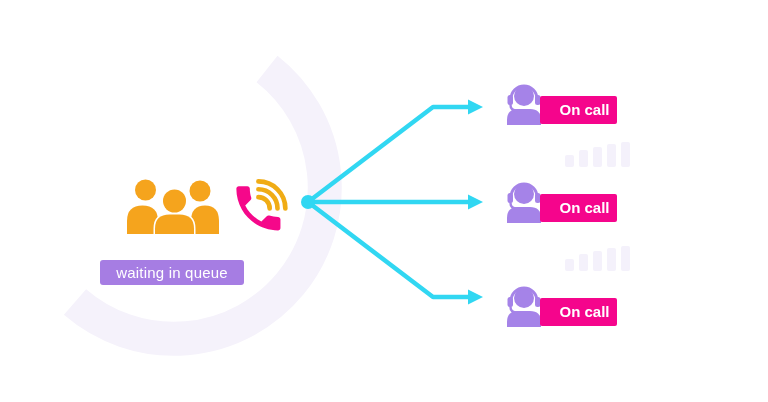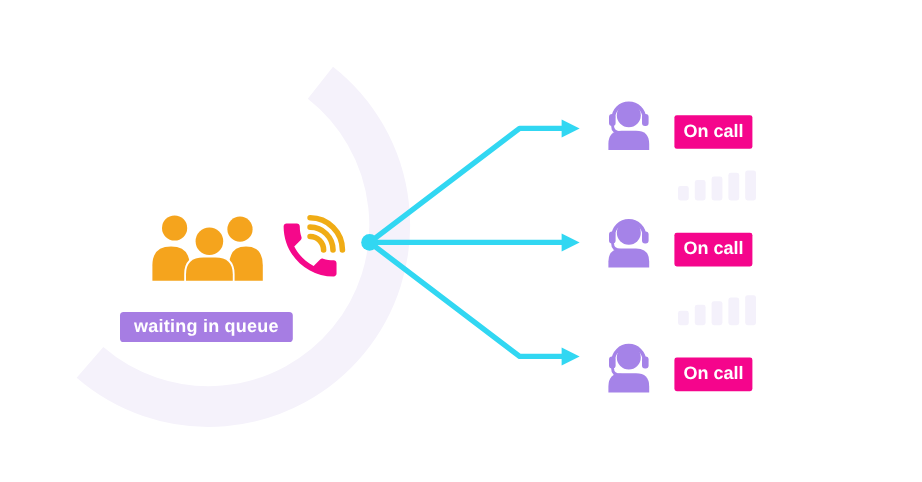--- a/index.html
+++ b/index.html
@@ -16,27 +16,27 @@
   .f-agent{fill:var(--agentPurple);}
   .s-wave{stroke:var(--waveAmber);fill:none;}
   .s-cyan{stroke:var(--cyan);fill:none;}
   .s-agent{stroke:var(--agentPurple);fill:none;}
   .arc-stroke{stroke:var(--arcLavender);fill:none;}
   .white-rim{stroke:#ffffff;paint-order:stroke;}
 
   .queue-label{
     position:absolute;left:100px;top:260px;width:144px;height:25px;
     background:var(--labelPurple);color:#ffffff;border-radius:3px;
-    font-size:15px;font-weight:700;line-height:25px;text-align:center;
+    font-size:15px;font-weight:400;line-height:25px;text-align:center;
     letter-spacing:.2px;
   }
   .on-call-badge{
-    position:absolute;left:562px;width:65px;height:28px;
+    position:absolute;left:540px;width:65px;height:28px;
     background:var(--badgePink);color:#ffffff;border-radius:2px;
-    font-size:15px;font-weight:700;line-height:28px;text-align:center;
+    font-size:15px;font-weight:700;line-height:28px;text-align:center;padding-left:12px;
   }
   .badge-1{top:96px;} .badge-2{top:194px;} .badge-3{top:298px;}
 
   .signal-bars{
     position:absolute;left:565px;width:66px;height:25px;
     display:flex;align-items:flex-end;gap:5px;
   }
   .bars-1{top:142px;} .bars-2{top:246px;}
   .signal-bars i{
     display:block;width:9px;background:var(--barLavender);border-radius:2px;

